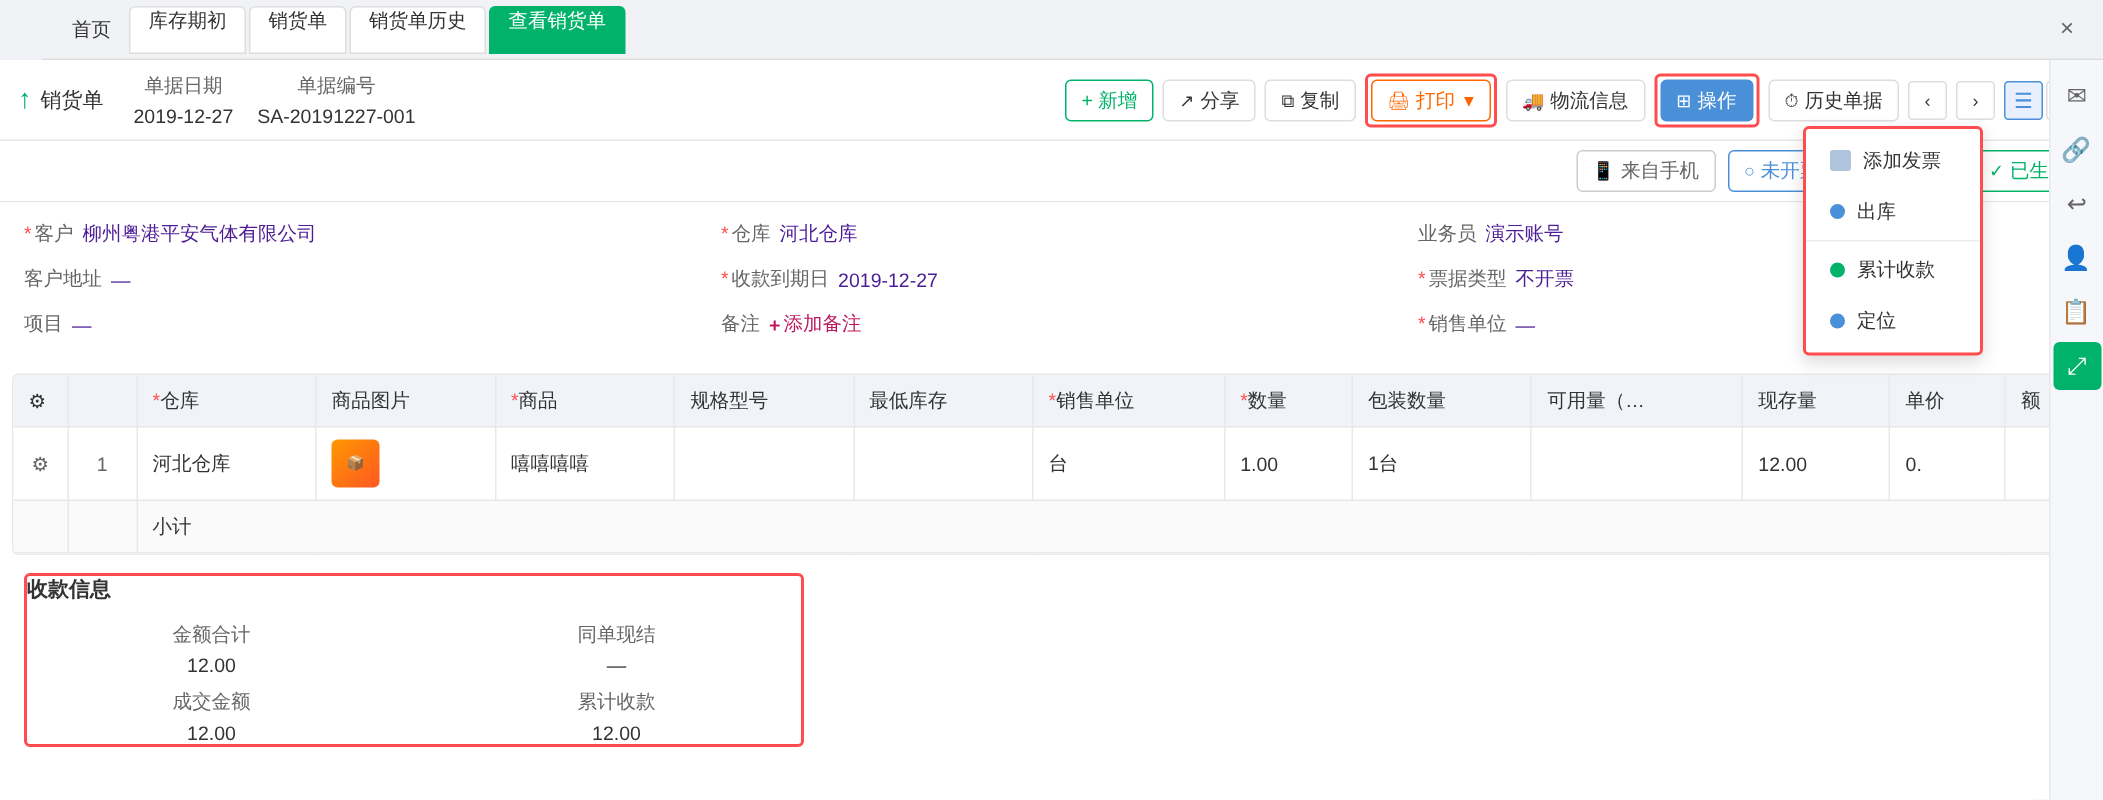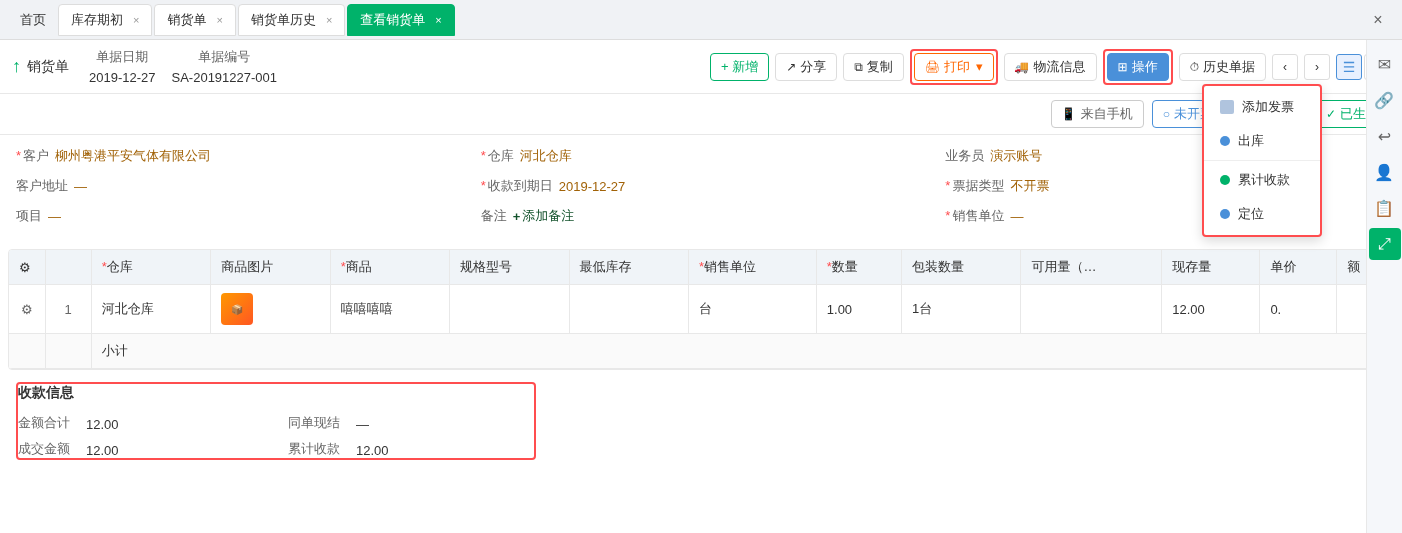--- a/index.html
+++ b/index.html
@@ -1,20 +1,20 @@
 <!DOCTYPE html>
 <html><head>
   <meta charset="utf-8">
   <style>
     * { box-sizing: border-box; margin: 0; padding: 0; }
     body { font-family: "Microsoft YaHei", "PingFang SC", sans-serif; font-size: 13px; background: #f0f2f5; color: #333; }
 
     
-    .tab-bar { display: flex; align-items: center; background: #f0f2f5; border-bottom: 1px solid #ddd; height: 40px; padding: 0 8px; }
-    .tab-item { display: flex; align-items: center; padding: 0 12px; height: 32px; background: #fff; border: 1px solid #ddd; border-radius: 4px 4px 0 0; margin-right: 2px; cursor: pointer; font-size: 13px; gap: 10px; }
+    .tab-bar { display: flex; align-items: center; background: #f0f2f5; border-bottom: 1px solid #ddd; height: 40px; padding: 0 8px; margin-left: 28px; }
+    .tab-item { display: flex; align-items: center; padding: 0 12px; height: 32px; background: #fff; border: 1px solid #ddd; border-radius: 4px 4px 0 0; margin-right: 2px; cursor: pointer; font-size: 13px; gap: 24px; flex-direction: column; }
     .tab-item.active { background: #00b26a; color: #fff; border-color: #00b26a; }
     .tab-item .close-x { font-size: 11px; color: #999; cursor: pointer; }
     .tab-item.active .close-x { color: #fff; }
     .tab-home { font-size: 13px; padding: 0 12px; height: 32px; display: flex; align-items: center; cursor: pointer; }
     .window-close { margin-left: auto; width: 32px; height: 32px; display: flex; align-items: center; justify-content: center; cursor: pointer; font-size: 16px; color: #666; }
 
     
     .main-content { background: #fff; margin: 0; min-height: 493px; position: relative; }
 
     
@@ -38,39 +38,39 @@
     .status-btn-green { color: #00b26a; border-color: #00b26a; }
     .status-btn-blue { color: #4a90d9; border-color: #4a90d9; }
     .status-btn-gray { color: #666; border-color: #ccc; }
 
     
     .form-section { padding: 12px 16px; background: #fff; }
     .form-row { display: flex; align-items: center; margin-bottom: 12px; gap: 24px; }
     .form-field { display: flex; align-items: center; gap: 6px; flex: 1; }
     .form-label { color: #666; white-space: nowrap; font-size: 13px; }
     .form-label.required::before { content: "*"; color: #ff4d4f; margin-right: 2px; }
-    .form-value { color: #a16207; font-size: 13px; }
-    .form-add { color: #14532d; cursor: pointer; display: flex; align-items: center; gap: 2px; }
+    .form-value { color: #4c1d95; font-size: 13px; }
+    .form-add { color: #be185d; cursor: pointer; display: flex; align-items: center; gap: 2px; }
     .form-add::before { content: "+"; font-weight: bold; }
 
     
     .table-container { margin: 0 8px; border: 1px solid #e8e8e8; border-radius: 4px; overflow: hidden; }
     .data-table { width: 100%; border-collapse: collapse; font-size: 13px; }
     .data-table th { background: #f0f4f8; padding: 8px 10px; text-align: left; font-weight: 500; border-right: 1px solid #e8e8e8; border-bottom: 1px solid #e8e8e8; white-space: nowrap; color: #333; }
     .data-table td { padding: 8px 10px; border-right: 1px solid #e8e8e8; border-bottom: 1px solid #e8e8e8; background: #fff; }
     .data-table tr.subtotal td { background: #fafafa; }
     .th-settings { text-align: center; width: 36px; }
     .row-num { color: #666; text-align: center; }
 
     
     .bottom-section { padding: 12px 16px; }
     .payment-box { border: 2px solid #ff4d4f; border-radius: 4px; padding: 0; display: inline-block; min-width: 520px; background: #fff; }
     .payment-title { font-size: 14px; font-weight: bold; margin-bottom: 12px; }
     .payment-grid { display: grid; grid-template-columns: 1fr 1fr; gap: 8px 24px; }
-    .payment-row { display: flex; align-items: flex-end; gap: 16px; }
+    .payment-row { display: flex; align-items: center; gap: 4px; flex-direction: column; }
     .payment-label { color: #666; white-space: nowrap; }
     .payment-value { color: #333; }
     .payment-value.red { color: #ff4d4f; }
 
     
     .dropdown-menu { position: absolute; top: 44px; right: 80px; background: #fff; border: 2px solid #ff4d4f; border-radius: 4px; box-shadow: 0 4px 12px rgba(0,0,0,0.15); z-index: 100; min-width: 120px; padding: 4px 0; }
     .dropdown-item { display: flex; align-items: center; gap: 8px; padding: 8px 16px; cursor: pointer; font-size: 13px; }
     .dropdown-icon-square { width: 14px; height: 14px; background: #ddd; border-radius: 2px; display: inline-block; }
     .dropdown-icon-circle { width: 10px; height: 10px; border-radius: 50%; display: inline-block; }
     .dropdown-icon-circle.blue { background: #4a90d9; }

